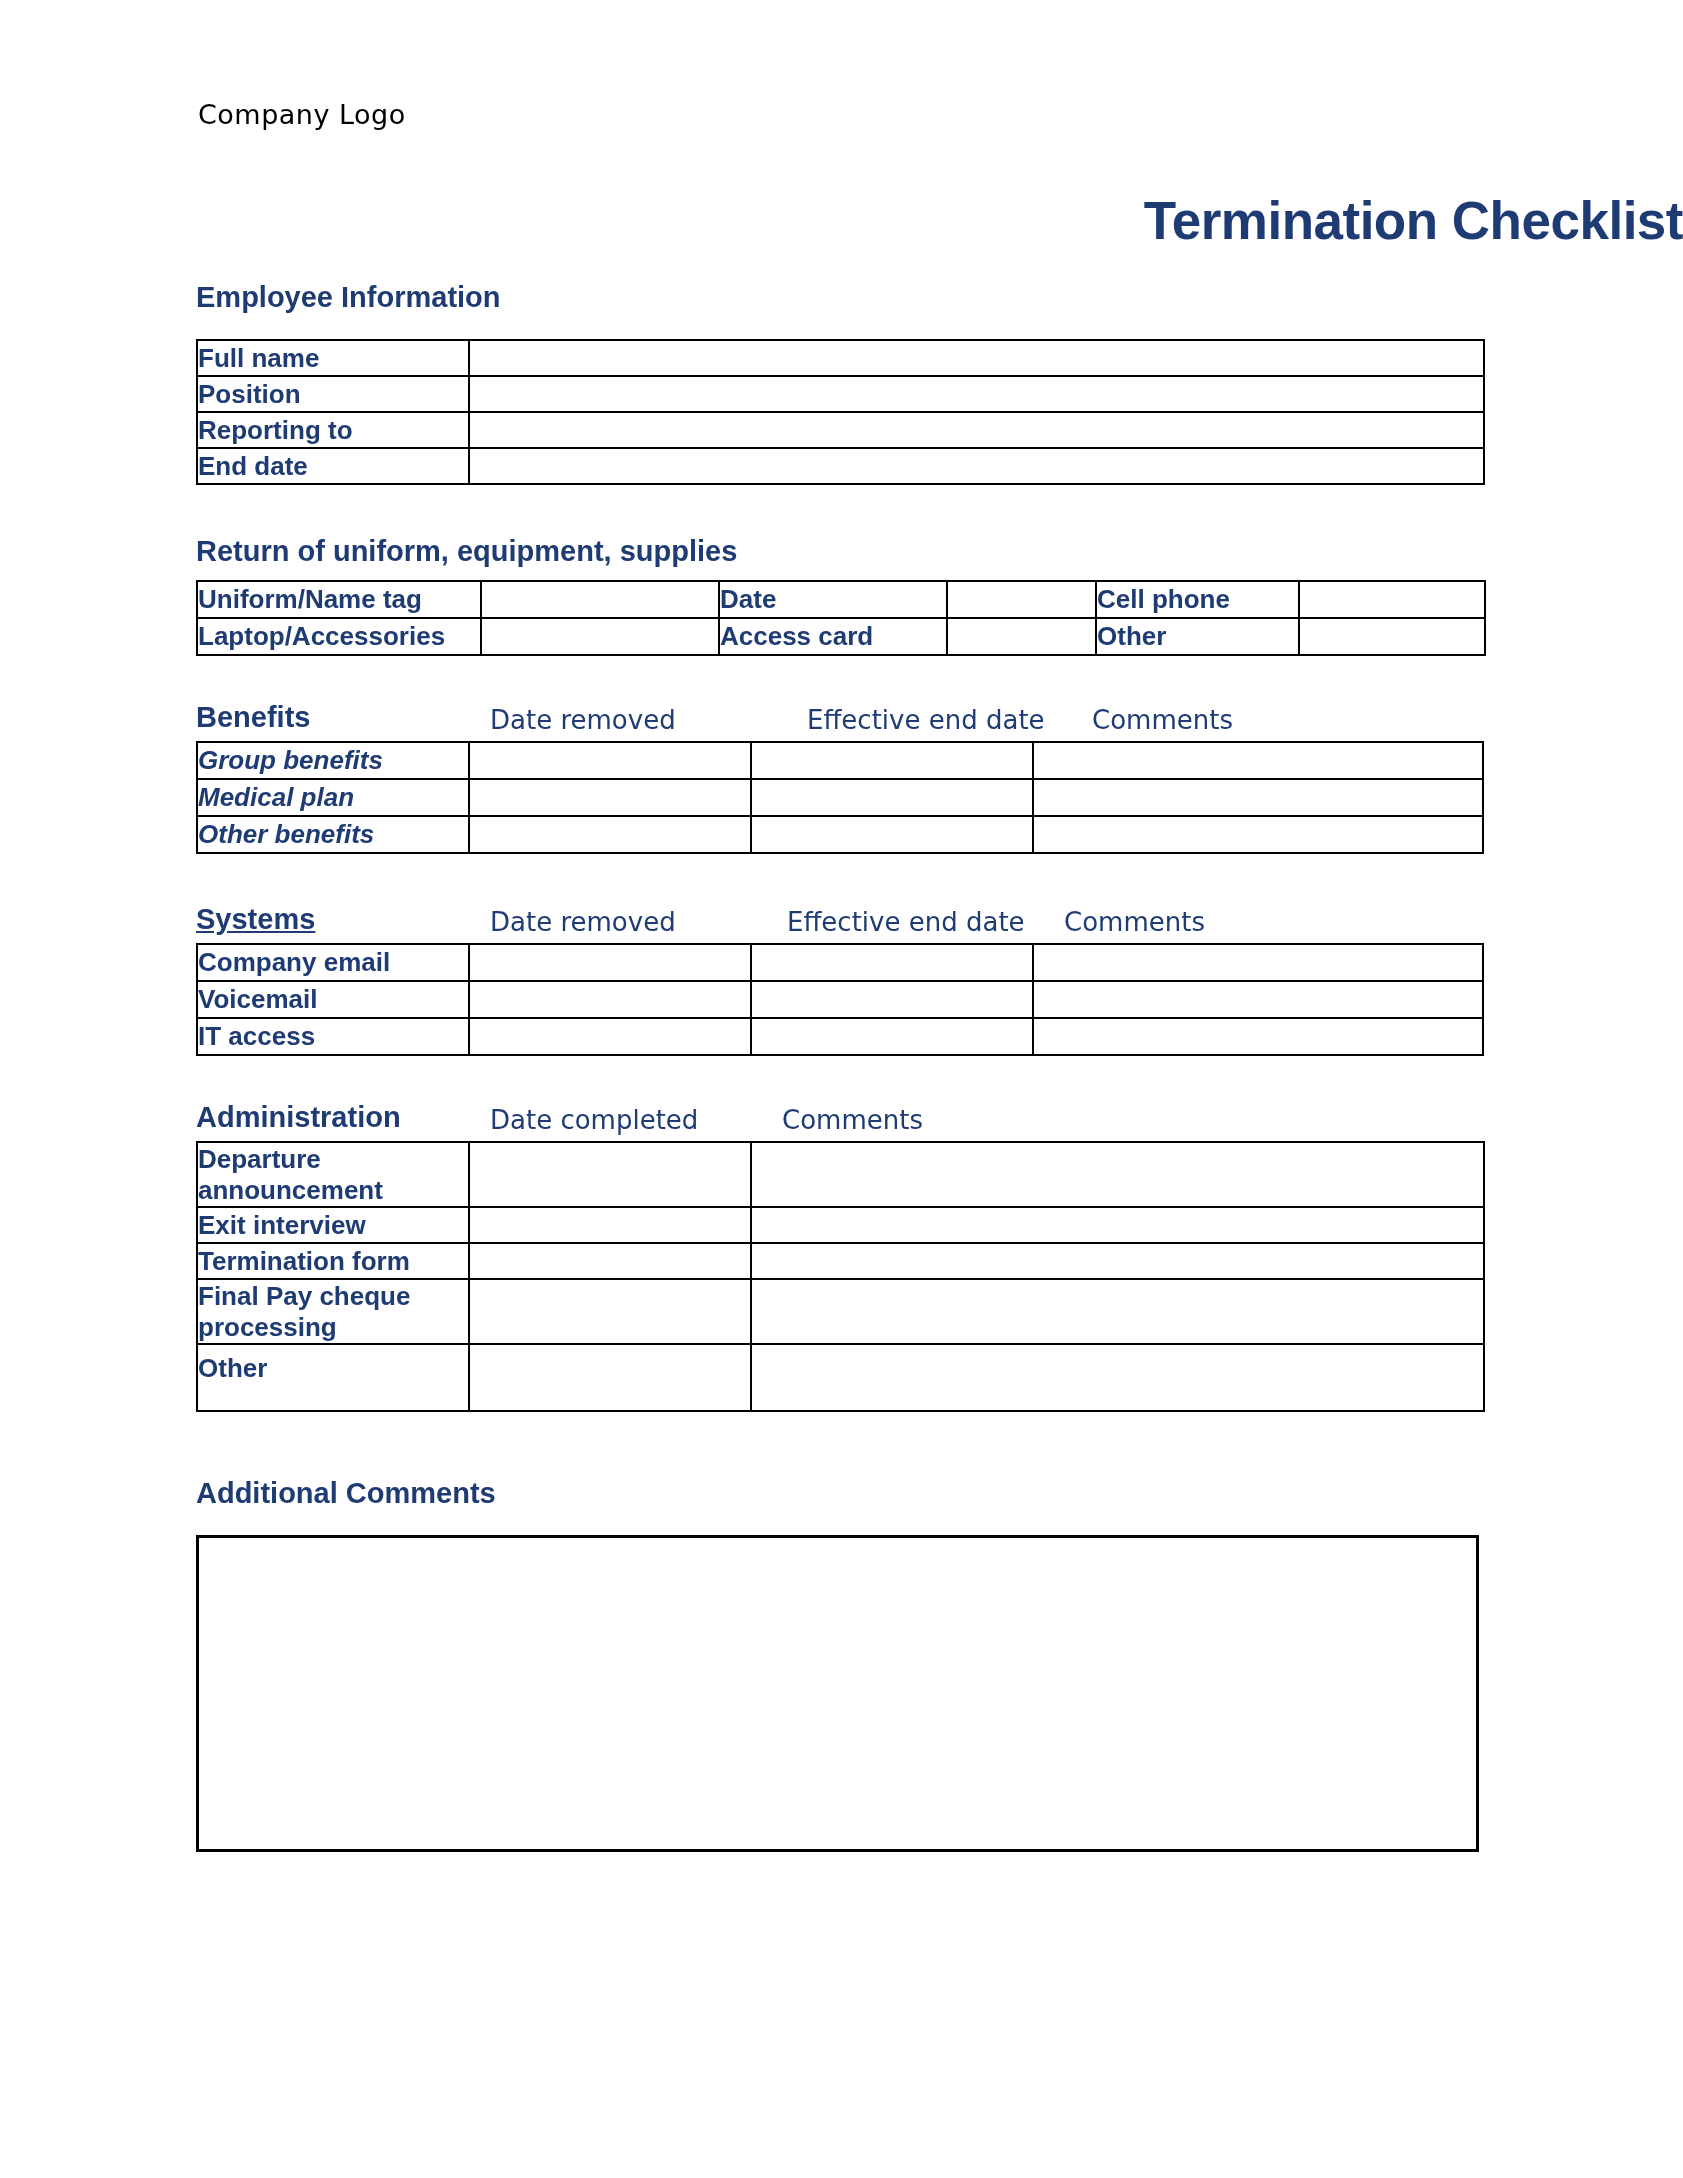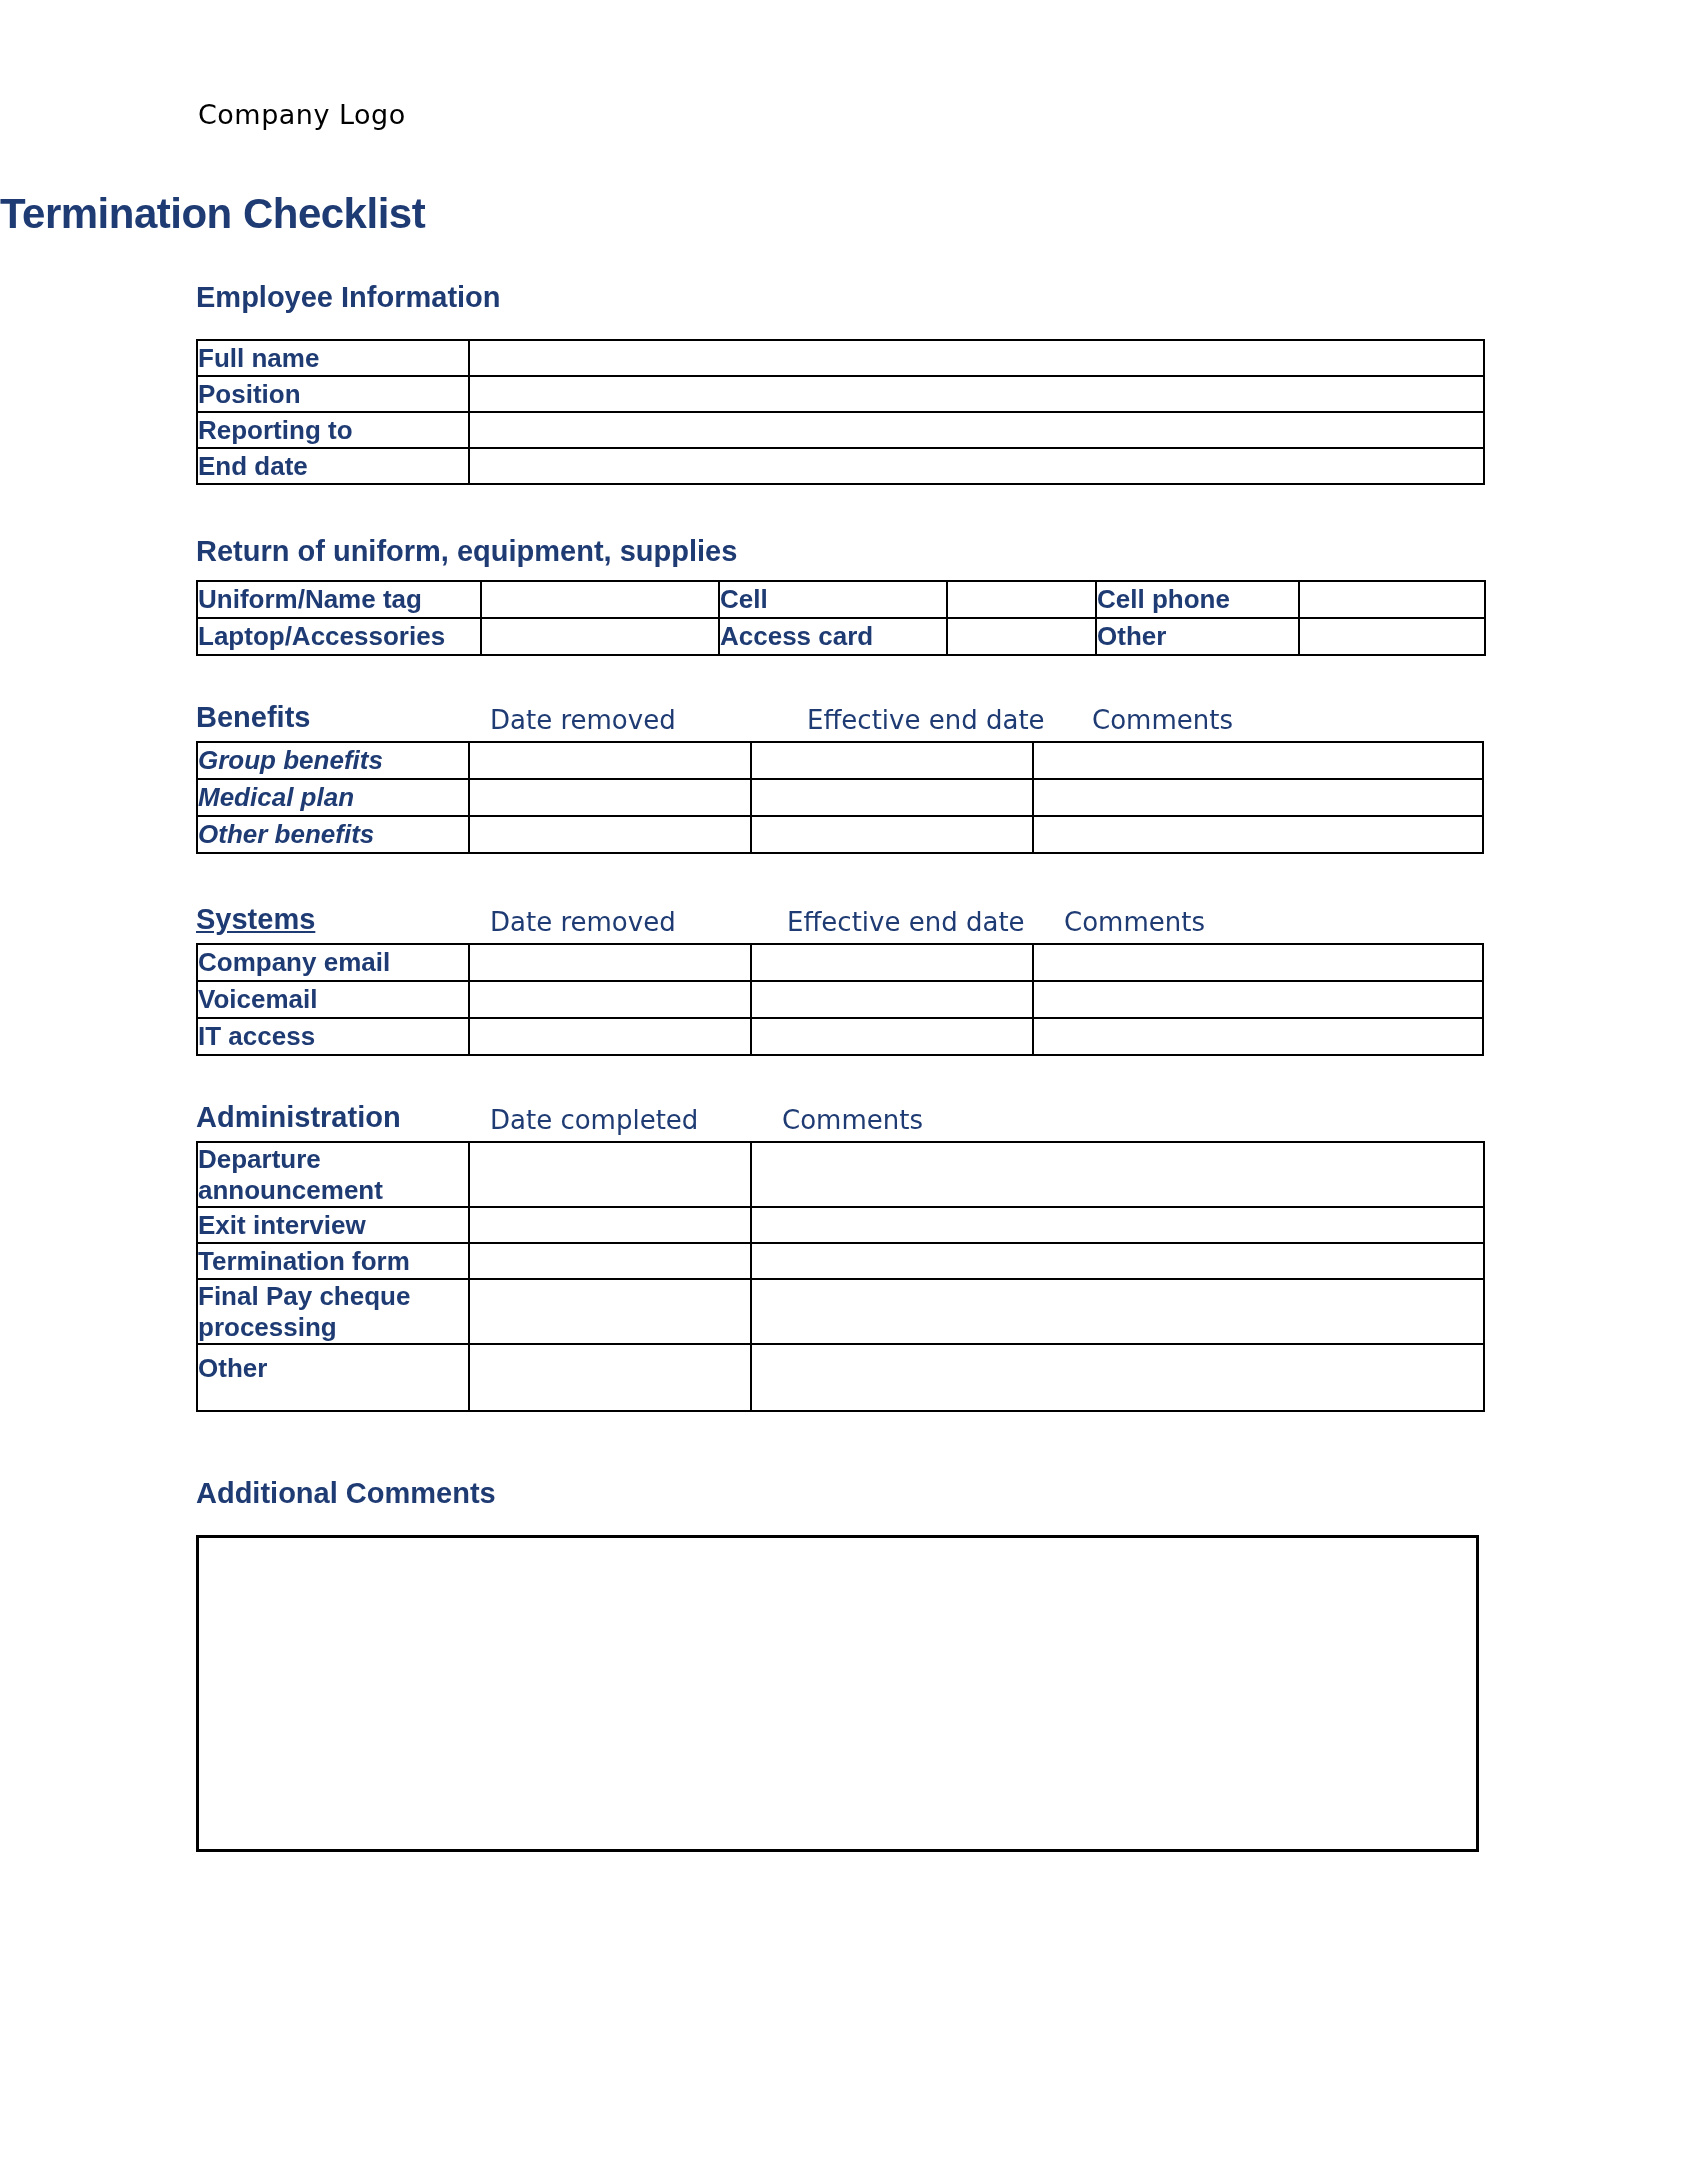--- a/index.html
+++ b/index.html
@@ -32,22 +32,22 @@
     font-weight: 400;
     color: #000000;
     letter-spacing: 0.5px;
   }
 
   .doc-title {
     position: absolute;
     left: 0;
     top: 190px;
     width: 1683px;
-    text-align: left;
-    font-size: 42px;
+    text-align: right;
+    font-size: 53px;
     font-weight: bold;
     color: #1f3b73;
     letter-spacing: -0.5px;
   }
 
   .section-head {
     position: absolute;
     font-size: 29px;
     font-weight: bold;
     color: #1f3b73;
@@ -159,21 +159,21 @@
         <col style="width:238px">
       <col style="width:228px">
         <col style="width:149px">
       <col style="width:203px">
         <col style="width:186px">
     </colgroup>
     <tbody>
       <tr>
         <td class="lbl">Uniform/Name tag</td>
         <td class="blank"></td>
-        <td class="lbl">Cell</td>
+        <td class="lbl">Date</td>
         <td class="blank"></td>
         <td class="lbl">Cell phone</td>
         <td class="blank"></td>
       </tr>
       <tr>
         <td class="lbl">Laptop/Accessories</td>
         <td class="blank"></td>
         <td class="lbl">Access card</td>
         <td class="blank"></td>
         <td class="lbl">Other</td>

